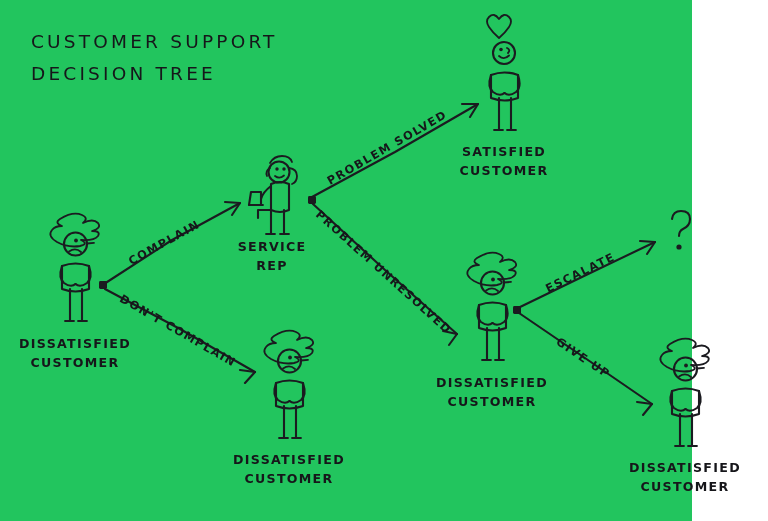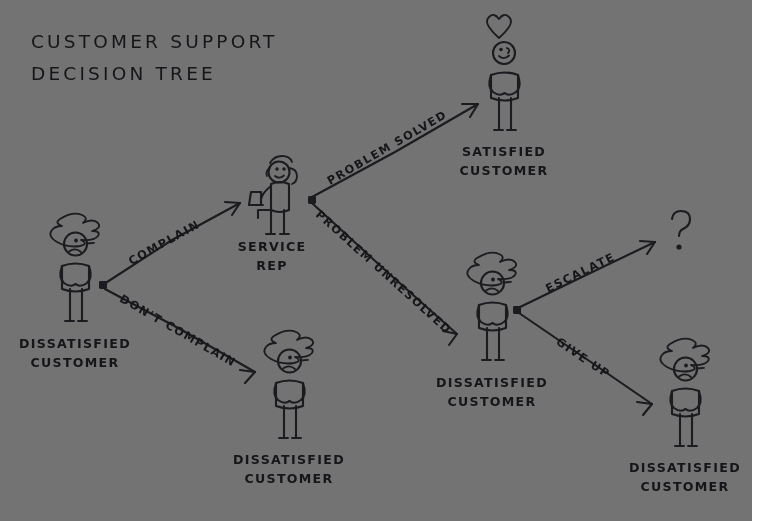--- a/index.html
+++ b/index.html
@@ -9,23 +9,23 @@
   }
   body {
     width: 768px;
     height: 521px;
     overflow: hidden;
     font-family: "DejaVu Sans", sans-serif;
     color: #1b1b20;
   }
   #canvas {
     position: relative;
-    width: 752px;
+    width: 692px;
     height: 521px;
-    background: #737373;
+    background: #22c55e;
   }
   #canvas > svg.layer {
     position: absolute;
     left: 0;
     top: 0;
     width: 768px;
     height: 521px;
   }
   .ink {
     fill: none;

